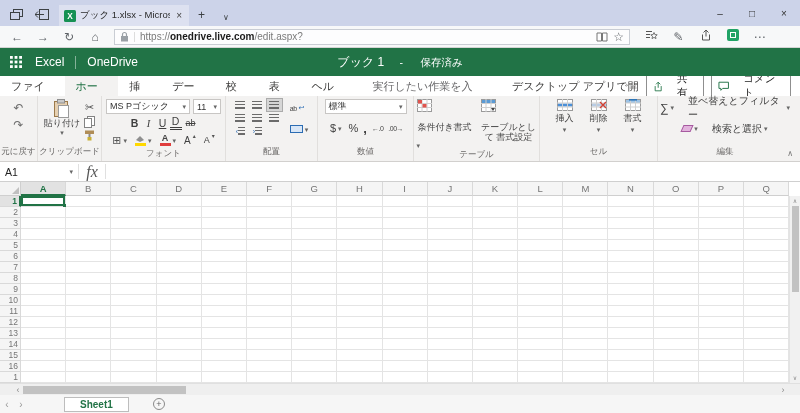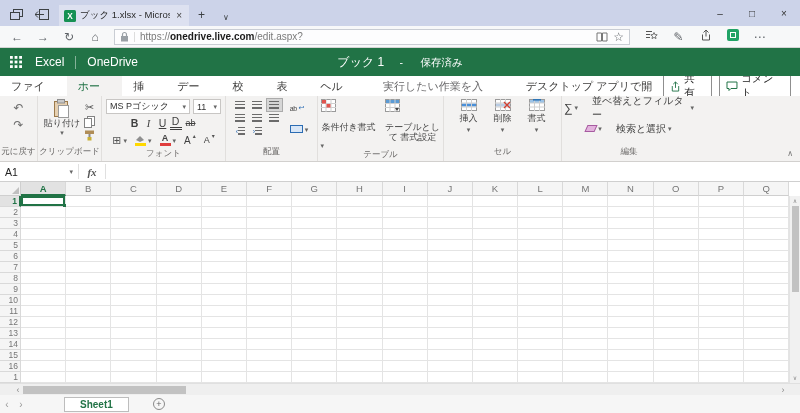--- a/index.html
+++ b/index.html
@@ -33,21 +33,21 @@
   .save-status { font-size:10.5px; margin-left:14px; }
   .obar-right { margin-left:auto; display:flex; align-items:center; gap:10px; font-size:11px; z-index:1; }
 
   
   #tabsrow { height:20px; background:#fff; display:flex; align-items:stretch; font-size:11px; color:#3b3a39; flex:none; }
   .rtab { padding:0 11px; line-height:20px; }
   .rtab.active { background:#f3f2f1; color:#217346; }
   .tellme { line-height:20px; color:#69686a; margin-left:18px; }
   .opendesk { line-height:20px; margin-left:32px; }
   .tabs-right { margin-left:auto; display:flex; align-items:center; gap:7px; padding-right:9px; }
-  .pill-btn { height:16px; border:1px solid #8f8f8f; border-radius:2px; background:#fff; display:flex; align-items:center; gap:3px; font-size:10.5px; color:#222; padding:12px 6px; }
+  .pill-btn { height:16px; border:1px solid #8f8f8f; border-radius:2px; background:#fff; display:flex; align-items:center; gap:14px; font-size:10.5px; color:#222; padding:12px 6px; }
 
   
   #ribbon { height:66px; background:#f3f2f1; border-bottom:1px solid #d2d0ce; display:flex; position:relative; flex:none; }
   .grp { display:flex; flex-direction:column; align-items:center; border-right:1px solid #e1dfdd; padding-top:3px; flex:none; }
   .glabel { margin-top:auto; font-size:8.5px; color:#6a6867; padding-bottom:3px; text-align:center; }
   .grow-area { display:flex; gap:4px; align-items:flex-start; }
   .car { font-size:7px; color:#666; line-height:1; }
   .ibtn { height:17px; display:flex; align-items:center; justify-content:center; gap:2px; color:#6b6b6b; font-size:12px; }
   .sb { height:16px; display:flex; align-items:center; gap:2px; padding:0 2px; color:#3f3f3f; font-size:10px; }
   .paste-btn { display:flex; flex-direction:column; align-items:center; font-size:9px; color:#444; line-height:1.25; }
@@ -67,21 +67,21 @@
   .bigbtn { display:flex; flex-direction:column; align-items:flex-start; gap:10px; }
   .cellbtn { width:34px; display:flex; flex-direction:column; align-items:center; gap:1px; font-size:9px; color:#444; }
   .edrow { display:flex; align-items:center; gap:10px; height:17px; font-size:10px; color:#3f3f3f; }
   #collapse-rib { position:absolute; right:7px; bottom:3px; font-size:8px; color:#777; }
 
   
   #formulabar { height:20px; background:#fff; border-bottom:1px solid #cfcfcf; display:flex; align-items:stretch; flex:none; }
   #namebox { width:78px; display:flex; align-items:center; font-size:10.5px; color:#222; padding:0 5px; }
   #namebox .car { margin-left:auto; }
   .fb-div { width:1px; background:#e0e0e0; margin:2px 0; }
-  #fxzone { width:26px; display:flex; align-items:center; justify-content:center; font-style:italic; font-family:"Liberation Serif","DejaVu Serif",serif; font-size:11px; color:#555;font-weight:bold; }
+  #fxzone { width:26px; display:flex; align-items:center; justify-content:center; font-style:italic; font-family:"Liberation Serif","DejaVu Serif",serif; font-size:16px; color:#555; }
   #fxinput { flex:1; }
 
   
   #gridwrap { height:201px; position:relative; background:#fff; flex:none; overflow:hidden; }
   #chrow { display:flex; height:14px; }
   #corner { width:21px; flex:none; background:#f3f3f3; border-right:1px solid #cfcfcf; border-bottom:1px solid #cfcfcf; position:relative; }
   #corner::after { content:""; position:absolute; right:1px; bottom:1px; border-left:7px solid transparent; border-bottom:7px solid #c0c0c0; }
   .colh { width:45.2px; flex:none; background:#f5f5f5; border-right:1px solid #d9d9d9; border-bottom:1px solid #cfcfcf; font-size:9.5px; color:#757575; display:flex; align-items:center; justify-content:center; }
   .colh.sel { background:#e2e2e2; color:#217346; font-weight:bold; border-bottom:2px solid #217346; }
   .grow { display:flex; height:11px; }
@@ -359,20 +359,37 @@
             </span>
           <span class="sb">
               <span style="width:13px;height:8px;border:1px solid #2b6cb3;background:#d8e6f6;display:inline-block"></span>
               <span class="car">▾</span>
             </span>
         </div>
       </div>
       <div class="glabel">配置</div>
     </div>
 
+    <div class="grp" style="width:96px">
+      <div class="select" style="width:82px">
+          <span>標準</span>
+          <span class="car">▾</span>
+        </div>
+      <div style="display:flex;align-items:center;gap:5px;margin-top:6px">
+        <span class="sb">
+            <span style="font-size:11px">$</span>
+            <span class="car">▾</span>
+          </span>
+        <span style="font-size:11px;color:#3f3f3f">%</span>
+        <span style="font-size:13px;font-weight:bold;color:#3f3f3f">,</span>
+        <span class="mini">←.0</span>
+        <span class="mini">.00→</span>
+      </div>
+      <div class="glabel">数値</div>
+    </div>
 
     <div class="grp" style="width:126px">
       <div style="display:flex;gap:8px">
         <div class="bigbtn">
           <svg width="15" height="13" viewBox="0 0 15 13">
               <rect x="0.5" y="0.5" width="14" height="12" fill="#fff" stroke="#9a9a9a"></rect>
               <path d="M0 4.5 H15 M0 8.5 H15 M5 0 V13 M10 0 V13" stroke="#cfcfcf"></path>
               <rect x="1" y="1" width="4" height="3.5" fill="#e0544e"></rect>
               <rect x="5.5" y="5" width="4" height="3.5" fill="#e0544e"></rect>
             </svg>

